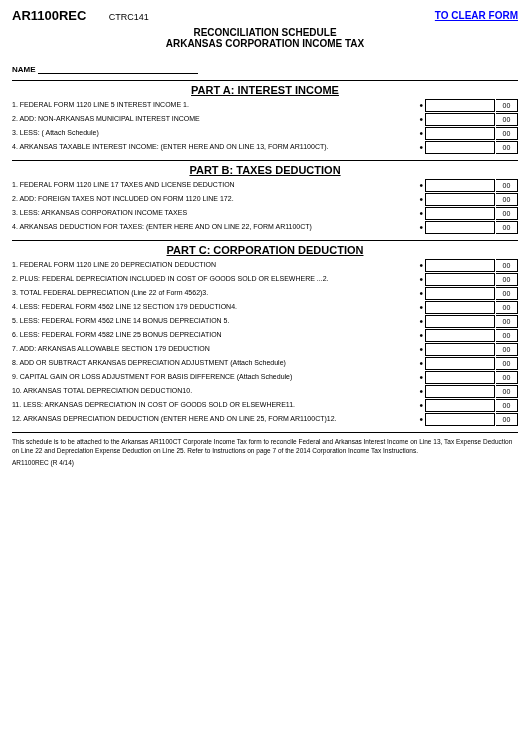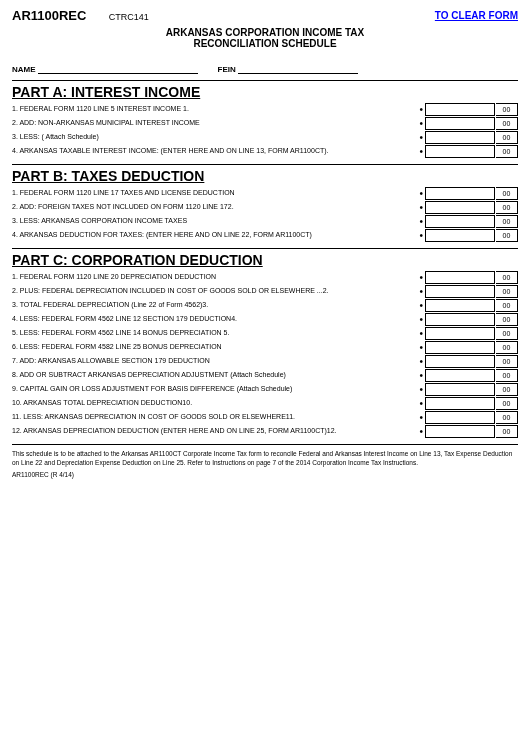--- a/index.html
+++ b/index.html
@@ -61,26 +61,27 @@
     }
     .underline-field {
       border-bottom: 1px solid #000;
       min-width: 160px;
       height: 14px;
     }
     .fein-underline {
       min-width: 120px;
     }
     .part-header {
-      font-size: 14px;
+      font-size: 11px;
       font-weight: bold;
       text-decoration: underline;
       margin: 6px 0 3px 0;
       border-top: 1px solid #000;
       padding-top: 3px;
+      text-align: center;
     }
     .form-row {
       display: flex;
       align-items: center;
       margin-bottom: 1px;
       min-height: 12px;
     }
     .row-label {
       flex: 1;
       font-size: 7px;
@@ -128,33 +129,29 @@
 
 <div class="top-bar">
   <div>
     <span class="form-id">AR1100REC</span>
     <span class="ctrc">CTRC141</span>
   </div>
   <div class="clear-form">TO CLEAR FORM</div>
 </div>
 
 <div class="title-section">
+  <div class="title-main">RECONCILIATION SCHEDULE</div>
   <div class="title-main">ARKANSAS CORPORATION INCOME TAX</div>
-  <div class="title-main">RECONCILIATION SCHEDULE</div>
 </div>
 
 <div class="name-fein-row">
   <div class="name-field">
     <span class="field-label">NAME</span>
     <div class="underline-field"></div>
   </div>
-  <div class="fein-field">
-    <span class="field-label">FEIN</span>
-    <div class="underline-field fein-underline"></div>
-  </div>
 </div>
 
 <div class="part-header">PART A: INTEREST INCOME</div>
 
 <div class="form-row">
   <div class="row-label">1. FEDERAL FORM 1120 LINE 5 INTEREST INCOME  1.</div>
   <div class="row-input-group">
     <span class="dot">•</span>
     <div class="input-box"></div>
     <div class="cents-box">00</div>

